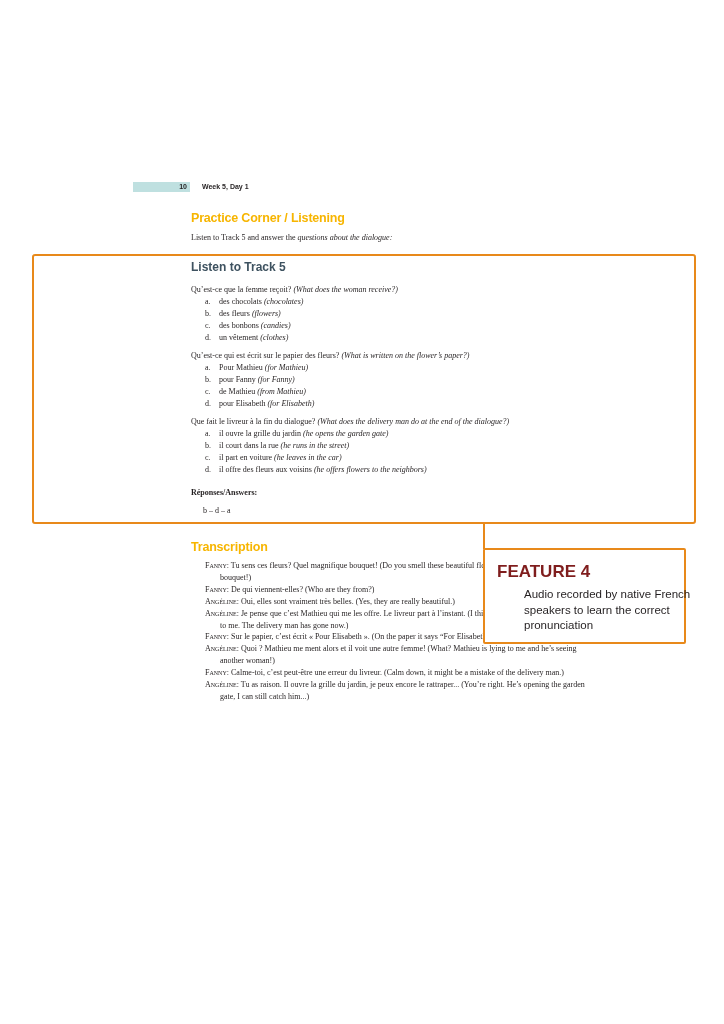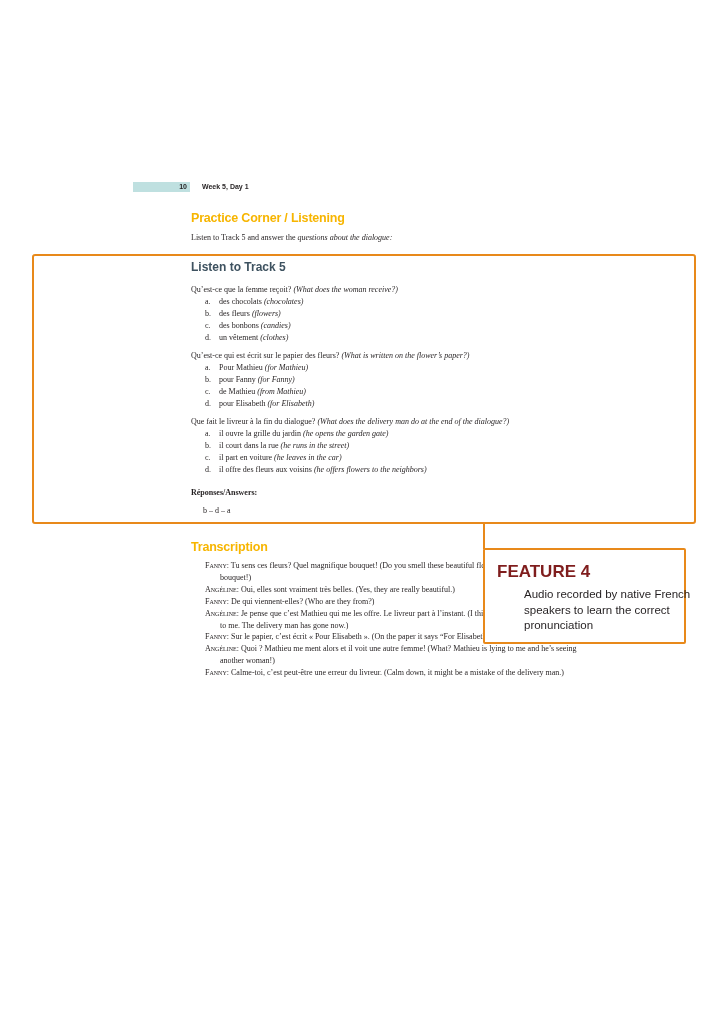--- a/index.html
+++ b/index.html
@@ -93,24 +93,25 @@
   <div class="opt"><span class="letter">d.</span><span>il offre des fleurs aux voisins </span><i>(he offers flowers to the neighbors)</i></div>
 </div>
 
 <div class="abs answers-h">Réponses/Answers:</div>
 <div class="abs answers-v">b – d – a</div>
 
 <div class="abs h-yellow" style="left:191px;top:540px;">Transcription</div>
 
 <div class="abs trans">
   <div class="line"><span class="sc">Fanny:</span><span> Tu sens ces fleurs? Quel magnifique bouquet! (Do you smell these beautiful flowers? What a beautiful bouquet!)</span></div>
+  <div class="line"><span class="sc">Fanny:</span><span> De qui viennent-elles? (Who are they from?)</span></div>
   <div class="line"><span class="sc">Angéline:</span><span> Oui, elles sont vraiment très belles. (Yes, they are really beautiful.)</span></div>
-  <div class="line"><span class="sc">Fanny:</span><span> De qui viennent-elles? (Who are they from?)</span></div>
   <div class="line"><span class="sc">Angéline:</span><span> Je pense que c’est Mathieu qui me les offre. Le livreur part à l’instant. (I think it’s Mathieu who gave them to me. The delivery man has gone now.)</span></div>
   <div class="line"><span class="sc">Fanny:</span><span> Sur le papier, c’est écrit « Pour Elisabeth ». (On the paper it says “For Elisabeth.”)</span></div>
   <div class="line"><span class="sc">Angéline:</span><span> Quoi ? Mathieu me ment alors et il voit une autre femme! (What? Mathieu is lying to me and he’s seeing another woman!)</span></div>
   <div class="line"><span class="sc">Fanny:</span><span> Calme-toi, c’est peut-être une erreur du livreur. (Calm down, it might be a mistake of the delivery man.)</span></div>
+  <div class="line"><span class="sc">Angéline:</span><span> Tu as raison. Il ouvre la grille du jardin, je peux encore le rattraper... (You’re right. He’s opening the garden gate, I can still catch him...)</span></div>
 </div>
 
 <div class="abs connector"></div>
 <div class="abs featbox"></div>
 <div class="abs feat-title">FEATURE 4</div>
 <div class="abs feat-body">Audio recorded by native French speakers to learn the correct pronunciation</div>
 
 </body></html>

